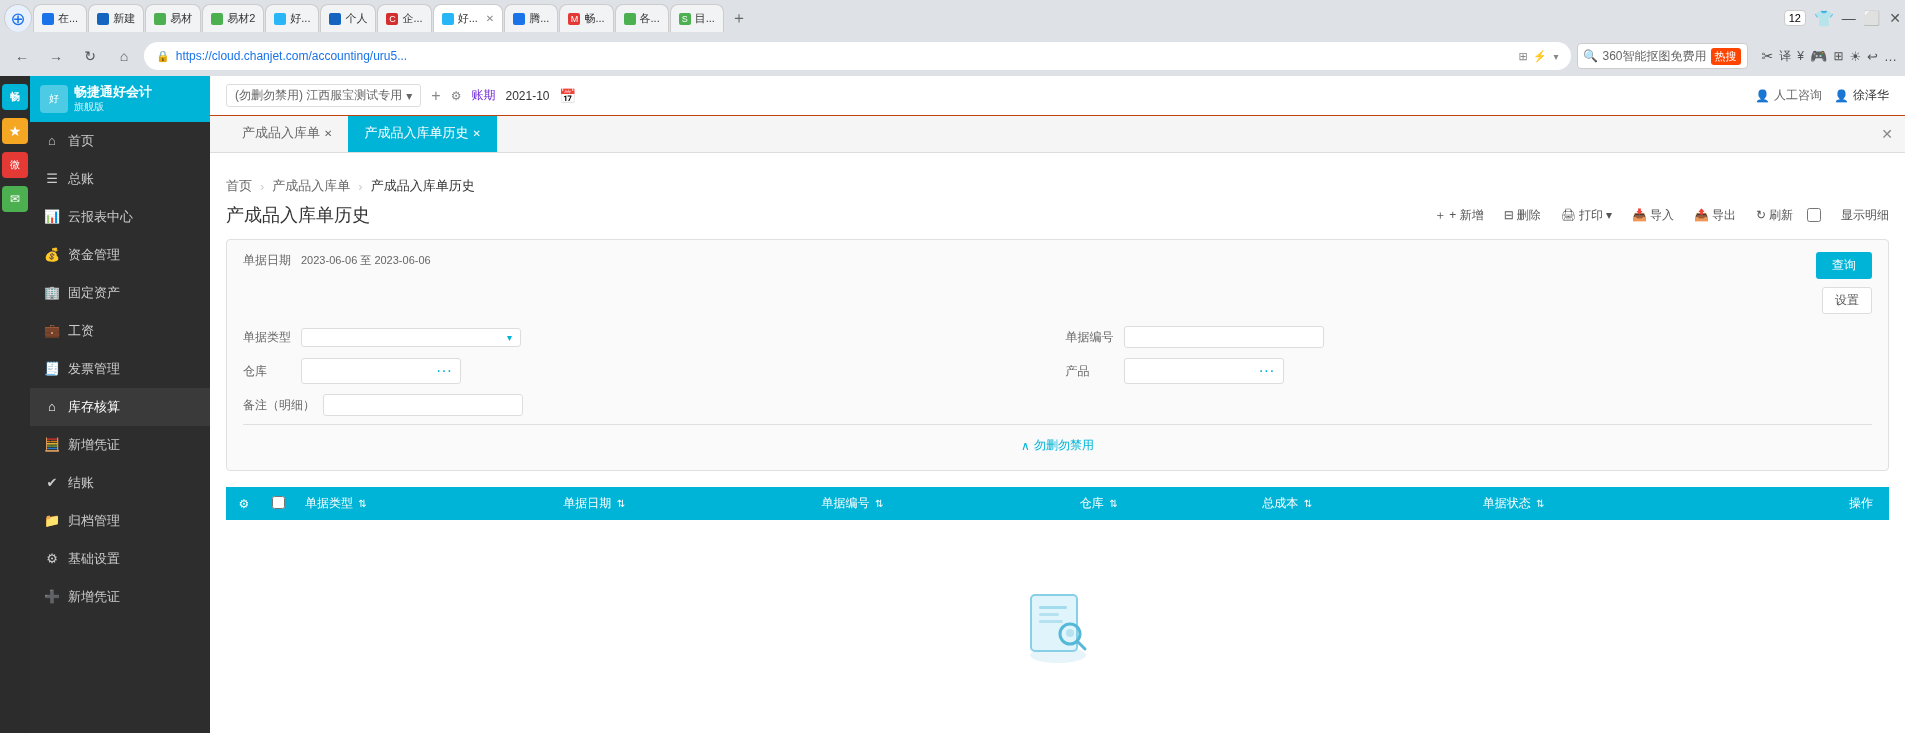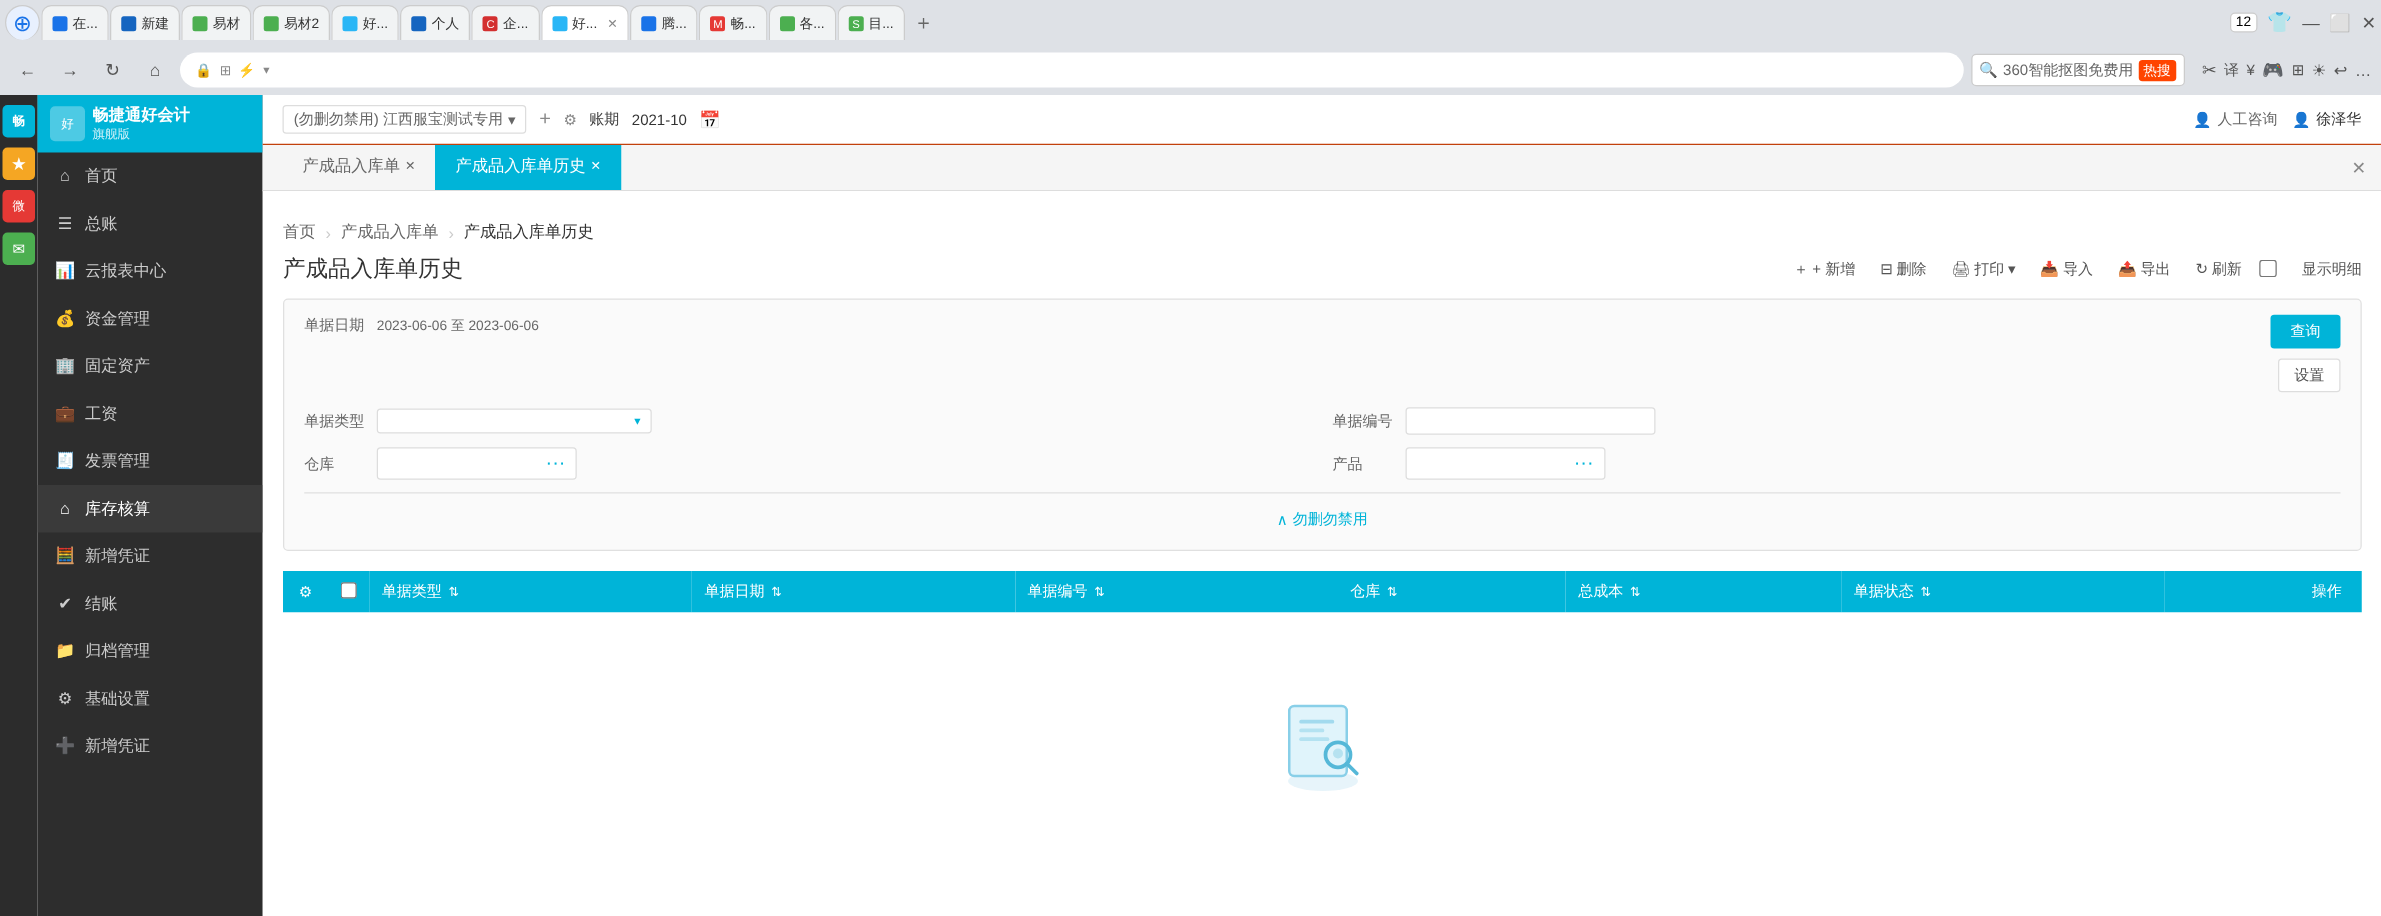--- a/index.html
+++ b/index.html
@@ -39,21 +39,21 @@
     .sidebar-item { display: flex; align-items: center; padding: 10px 14px; cursor: pointer; color: #ccc; gap: 8px; font-size: 13px; }
     .sidebar-item.active { background: #3a3a3a; color: #fff; }
     .sidebar-item-icon { width: 16px; height: 16px; flex-shrink: 0; display: flex; align-items: center; justify-content: center; }
 
     
     .content-area { flex: 1; display: flex; flex-direction: column; overflow: hidden; }
 
     
     .app-topbar { background: #fff; border-bottom: 1px solid #c2410c; padding: 6px 16px; display: flex; align-items: center; gap: 10px; height: 40px; }
     .company-selector { display: flex; align-items: center; gap: 4px; color: #666; font-size: 12px; cursor: pointer; border: 1px solid #ddd; border-radius: 3px; padding: 2px 8px; }
-    .period-label { color: #404040; font-size: 12px; }
+    .period-label { color: #6d28d9; font-size: 12px; }
     .period-value { color: #333; font-size: 12px; }
     .topbar-right { margin-left: auto; display: flex; align-items: center; gap: 12px; }
     .topbar-service { color: #666; font-size: 12px; cursor: pointer; display: flex; align-items: center; gap: 4px; }
     .topbar-user { color: #333; font-size: 12px; cursor: pointer; display: flex; align-items: center; gap: 4px; }
 
     
     .page-tabs { display: flex; align-items: center; background: #f5f5f5; border-bottom: 1px solid #ddd; padding: 0 16px; }
     .page-tab { padding: 8px 16px; font-size: 13px; cursor: pointer; color: #666; border-bottom: 2px solid transparent; display: flex; align-items: center; gap: 4px; }
     .page-tab.active { color: #fff; background: #00b4d8; }
     .page-tab-close { font-size: 10px; color: inherit; cursor: pointer; }
@@ -173,20 +173,21 @@
     </div>
   </div>
 
   <div class="address-bar-row">
     <div class="nav-btn">←</div>
     <div class="nav-btn">→</div>
     <div class="nav-btn">↻</div>
     <div class="nav-btn">⌂</div>
     <div class="address-input">
       <span style="font-size:11px;color:#555;">🔒</span>
+      <span class="address-text">https://cloud.chanjet.com/accounting/uru5...</span>
       <span style="font-size:11px;color:#888;">⊞</span>
       <span style="font-size:11px;color:#888;">⚡</span>
       <span style="font-size:10px;color:#888;">▾</span>
     </div>
     <div class="search-box-360">
       <span style="font-size:12px;color:#1a73e8;">🔍</span>
       <span style="font-size:12px;color:#666;">360智能抠图免费用</span>
       <span class="hot-badge">热搜</span>
     </div>
     <div class="toolbar-right">
@@ -396,20 +397,26 @@
           </div>
           <div class="search-field">
             <span class="search-label">产品</span>
             <div class="select-field" style="min-width:160px;">
               <span style="flex:1;"></span>
               <span class="more-dots">···</span>
             </div>
           </div>
         </div>
 
+        <div style="display:flex;align-items:center;gap:16px;margin-bottom:8px;">
+          <div class="search-field">
+            <span class="search-label">备注（明细）</span>
+            <input class="input-field" style="">
+          </div>
+        </div>
 
         <hr class="divider-x">
         <div class="collapse-btn">
           <span>∧</span>
           <span>勿删勿禁用</span>
         </div>
       </div>
 
       <table class="data-table">
         <thead>

